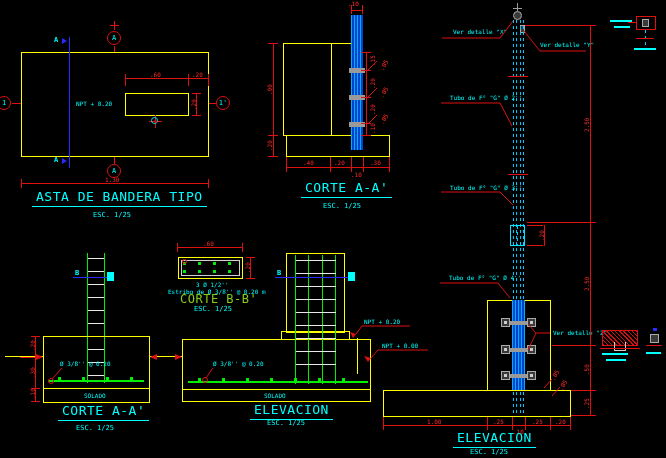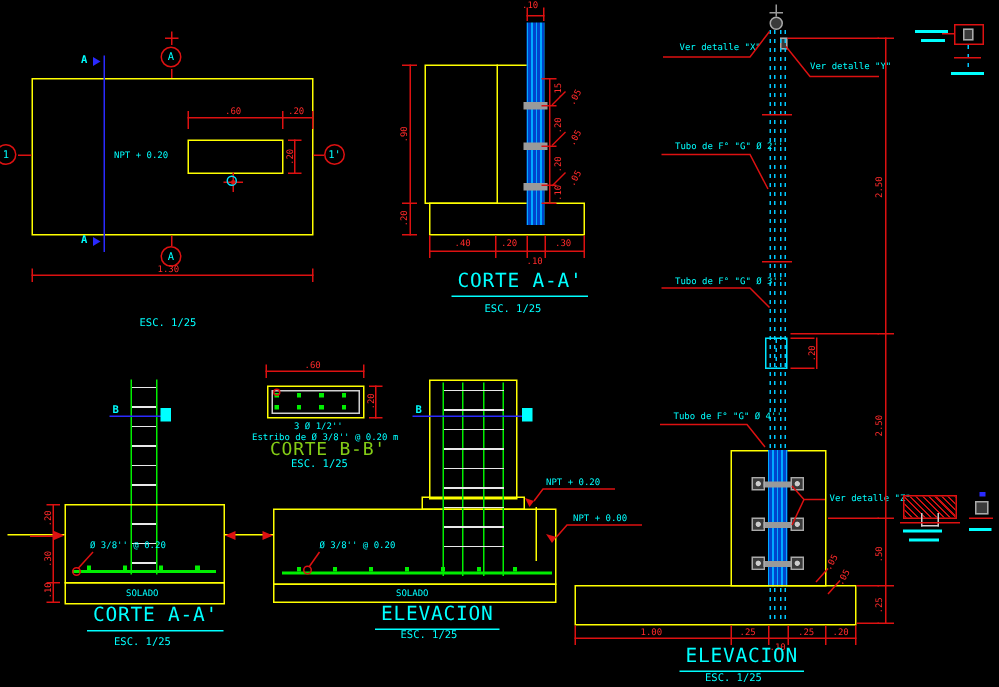--- a/index.html
+++ b/index.html
@@ -76,20 +76,21 @@
   <div class="rl" style="left:149px;top:121px;width:13px;height:1px"></div>
   <div class="rl" style="left:155px;top:115px;width:1px;height:13px"></div>
   <div class="cbd" style="left:151px;top:117px;width:7px;height:7px;border-radius:50%"></div>
   <div class="rl" style="left:154px;top:120px;width:3px;height:3px;border-radius:50%"></div>
   <div class="note" style="left:76px;top:100px">NPT + 0.20</div>
 
   <div class="rl" style="left:21px;top:183px;width:188px;height:1px"></div>
   <div class="rl" style="left:21px;top:179px;width:1px;height:9px"></div>
   <div class="rl" style="left:208px;top:179px;width:1px;height:9px"></div>
   <div class="dim" style="left:105px;top:176px">1.30</div>
+  <div class="title" style="left:32px;top:189px">ASTA DE BANDERA TIPO</div>
   <div class="esc" style="left:93px;top:211px">ESC. 1/25</div>
 
   <div class="yb" style="left:283px;top:43px;width:49px;height:93px"></div>
   <div class="yl" style="left:331px;top:43px;width:21px;height:1px"></div>
   <div class="yb" style="left:286px;top:135px;width:104px;height:22px"></div>
   <div class="hatch" style="left:351px;top:15px;width:12px;height:135px"></div>
   <div class="grl" style="left:349px;top:68px;width:16px;height:5px"></div>
   <div class="grl" style="left:349px;top:95px;width:16px;height:5px"></div>
   <div class="grl" style="left:349px;top:122px;width:16px;height:5px"></div>
 

